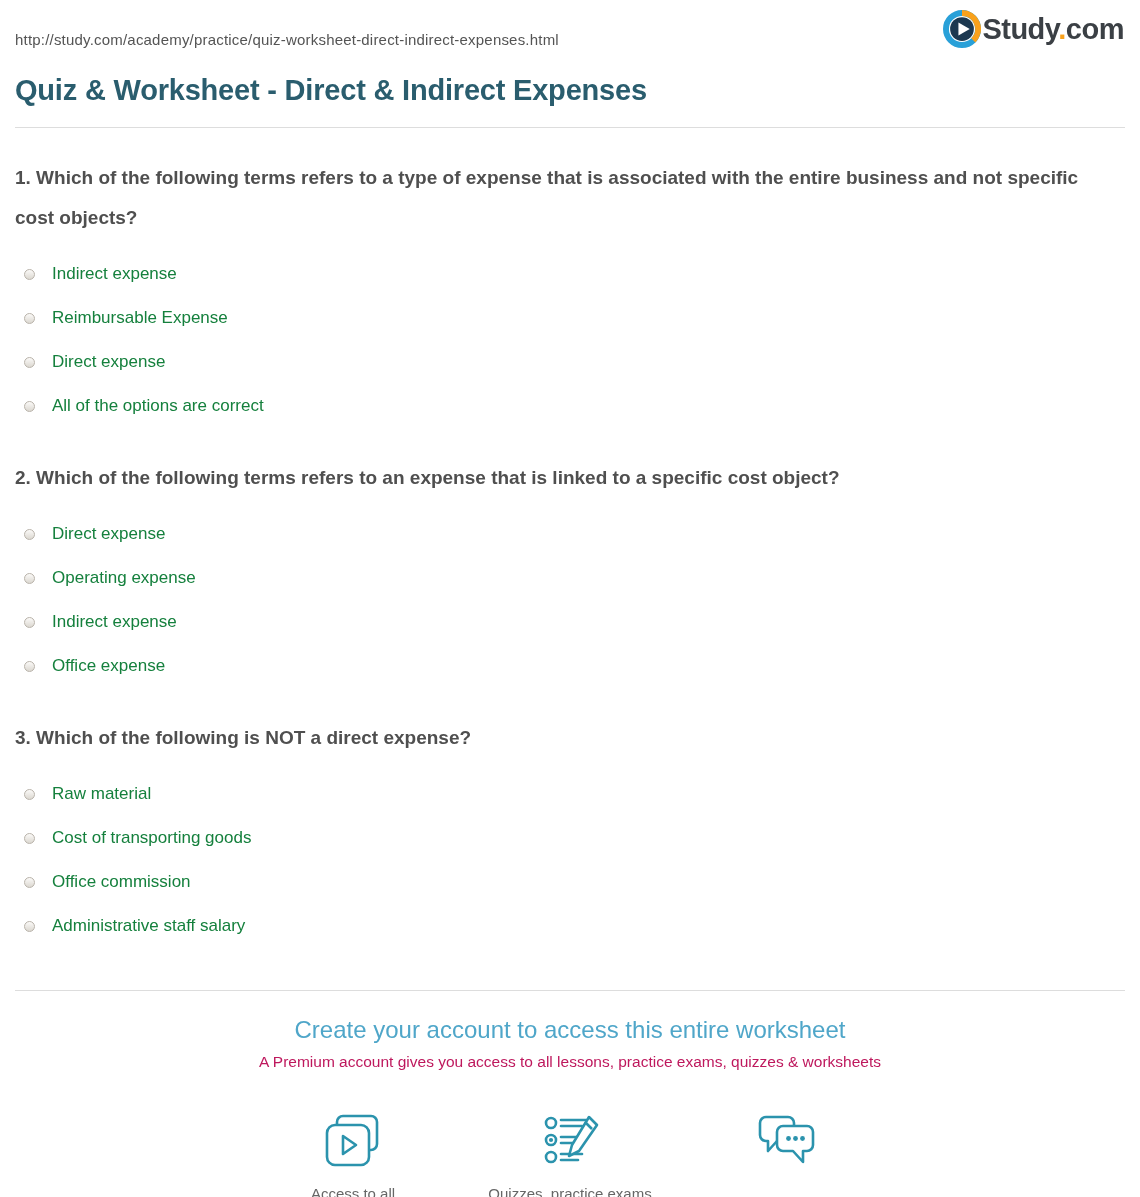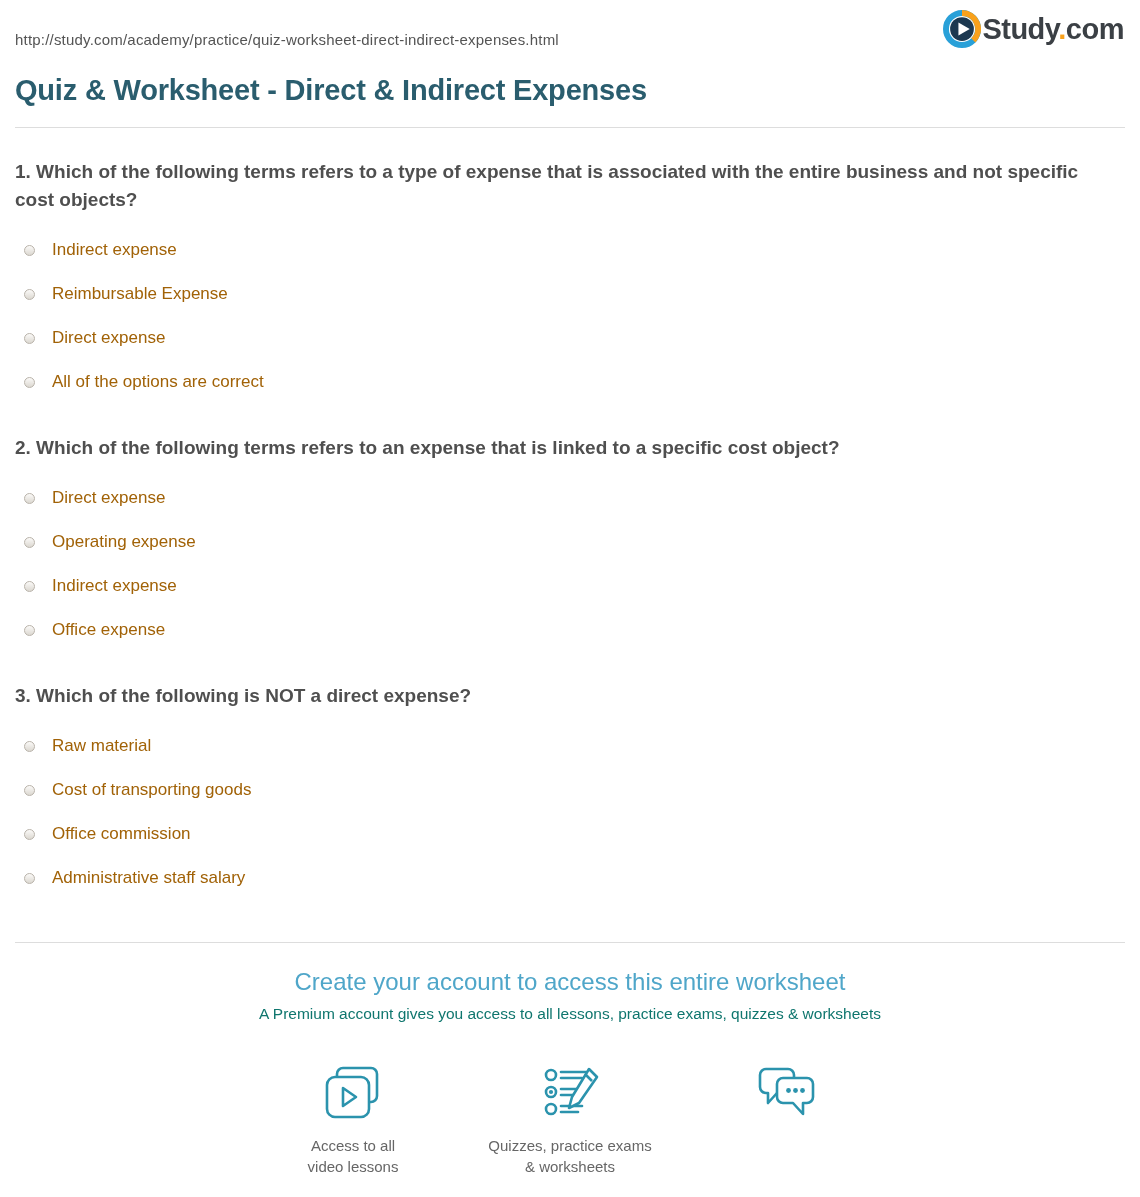--- a/index.html
+++ b/index.html
@@ -12,32 +12,32 @@
   .header { display:flex; justify-content:space-between; align-items:flex-end; padding:10px 16px 0 15px; }
   .url { font-size:15px; color:#545454; padding-top:6px; letter-spacing:0.2px; }
   .logo { display:flex; align-items:center; gap:1px; cursor:pointer; }
   .logo-text { font-size:29px; font-weight:bold; color:#3b4045; letter-spacing:-0.5px; }
   .logo-text .dot { color:#f9a11b; }
   .page-title {
     margin:26px 15px 0 15px; font-size:29px; font-weight:bold; color:#2a5d6e; letter-spacing:-0.2px;
   }
   .divider { border:none; border-top:1px solid #ddd; margin:20px 15px 0 15px; }
   .question { margin:30px 15px 0 15px; }
-  .q-text { font-size:19px; font-weight:bold; color:#4f4f4f; line-height:28px; max-width:1105px; }
+  .q-text { font-size:19px; font-weight:bold; color:#4f4f4f; line-height:40px; max-width:1105px; }
   .options { margin-top:14px; }
   .option { display:flex; align-items:center; height:44px; padding-left:9px; cursor:pointer; }
   .radio {
     width:11px; height:11px; border-radius:50%; flex:0 0 11px;
     border:1px solid #b9b3aa; background:linear-gradient(#fbfaf8,#dcd8d1);
     margin-right:17px;
   }
-  .option-label { font-size:17px; color:#a16207; }
+  .option-label { font-size:17px; color:#15803d; }
   .account { text-align:center; }
   .account-heading { margin-top:25px; font-size:24px; color:#4fa6c9; font-weight:normal; cursor:pointer; }
-  .account-sub { margin-top:9px; font-size:15.5px; color:#0f766e; }
+  .account-sub { margin-top:9px; font-size:15.5px; color:#be185d; }
   .features { display:flex; justify-content:center; margin-top:38px; }
   .feature { width:217px; text-align:center; }
   .feature .icon-wrap { height:62px; display:flex; align-items:flex-end; justify-content:center; }
   .feature-caption { margin-top:12px; font-size:15px; color:#666; line-height:21px; }
   svg { display:block; }
 </style>
 </head>
 <body>
 
 <div class="header">

